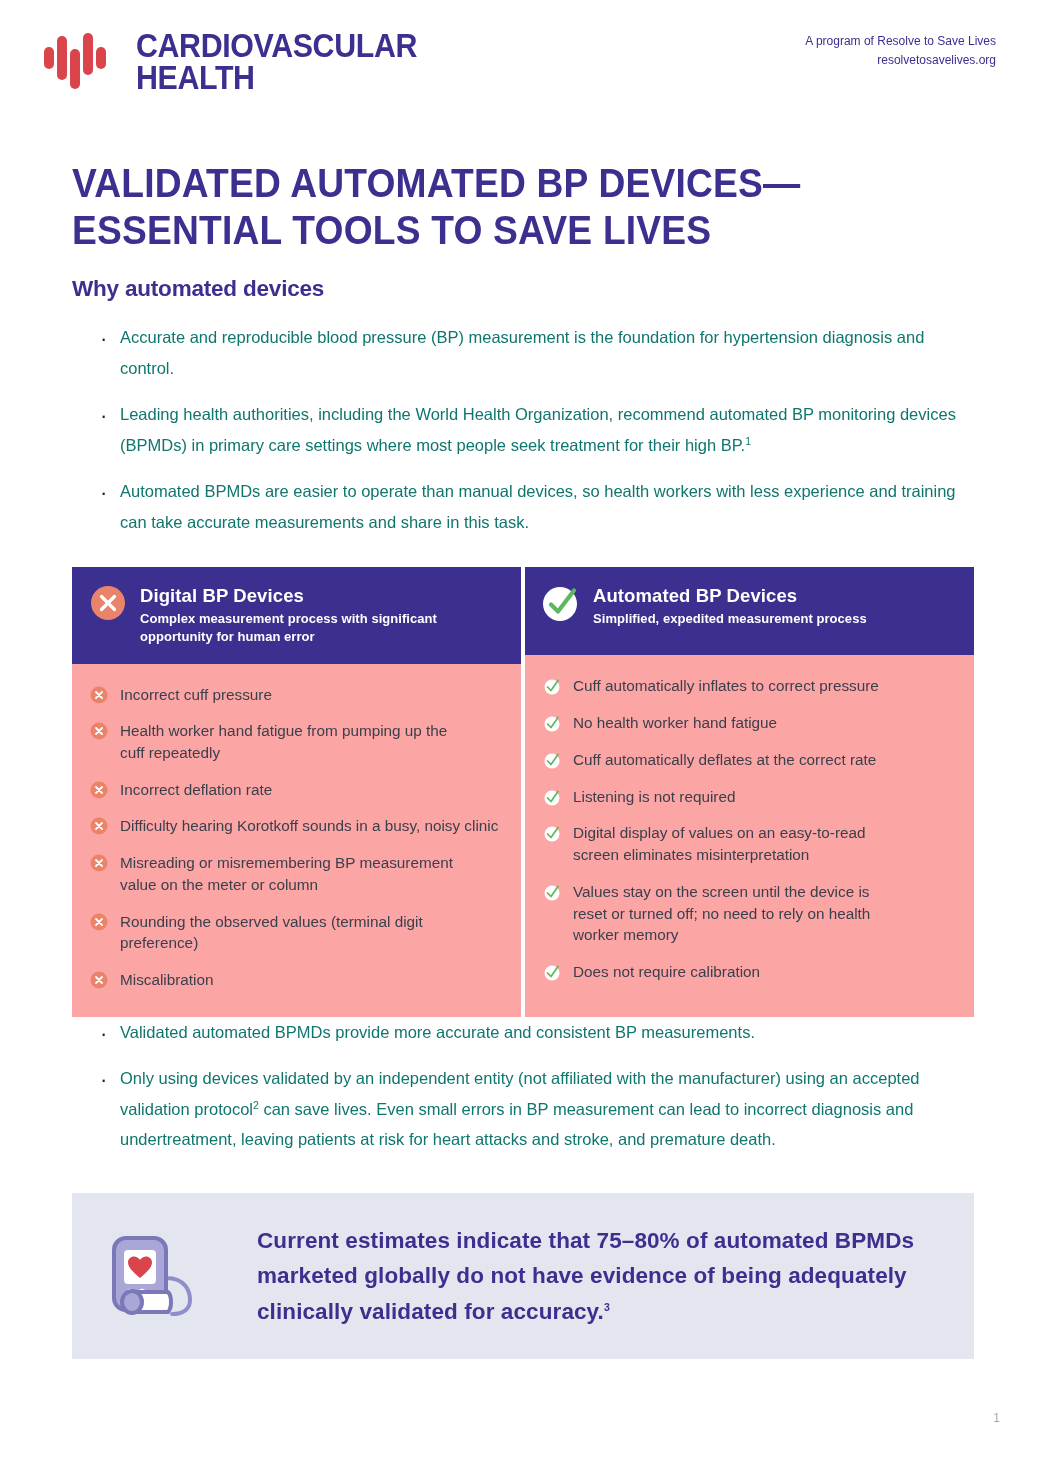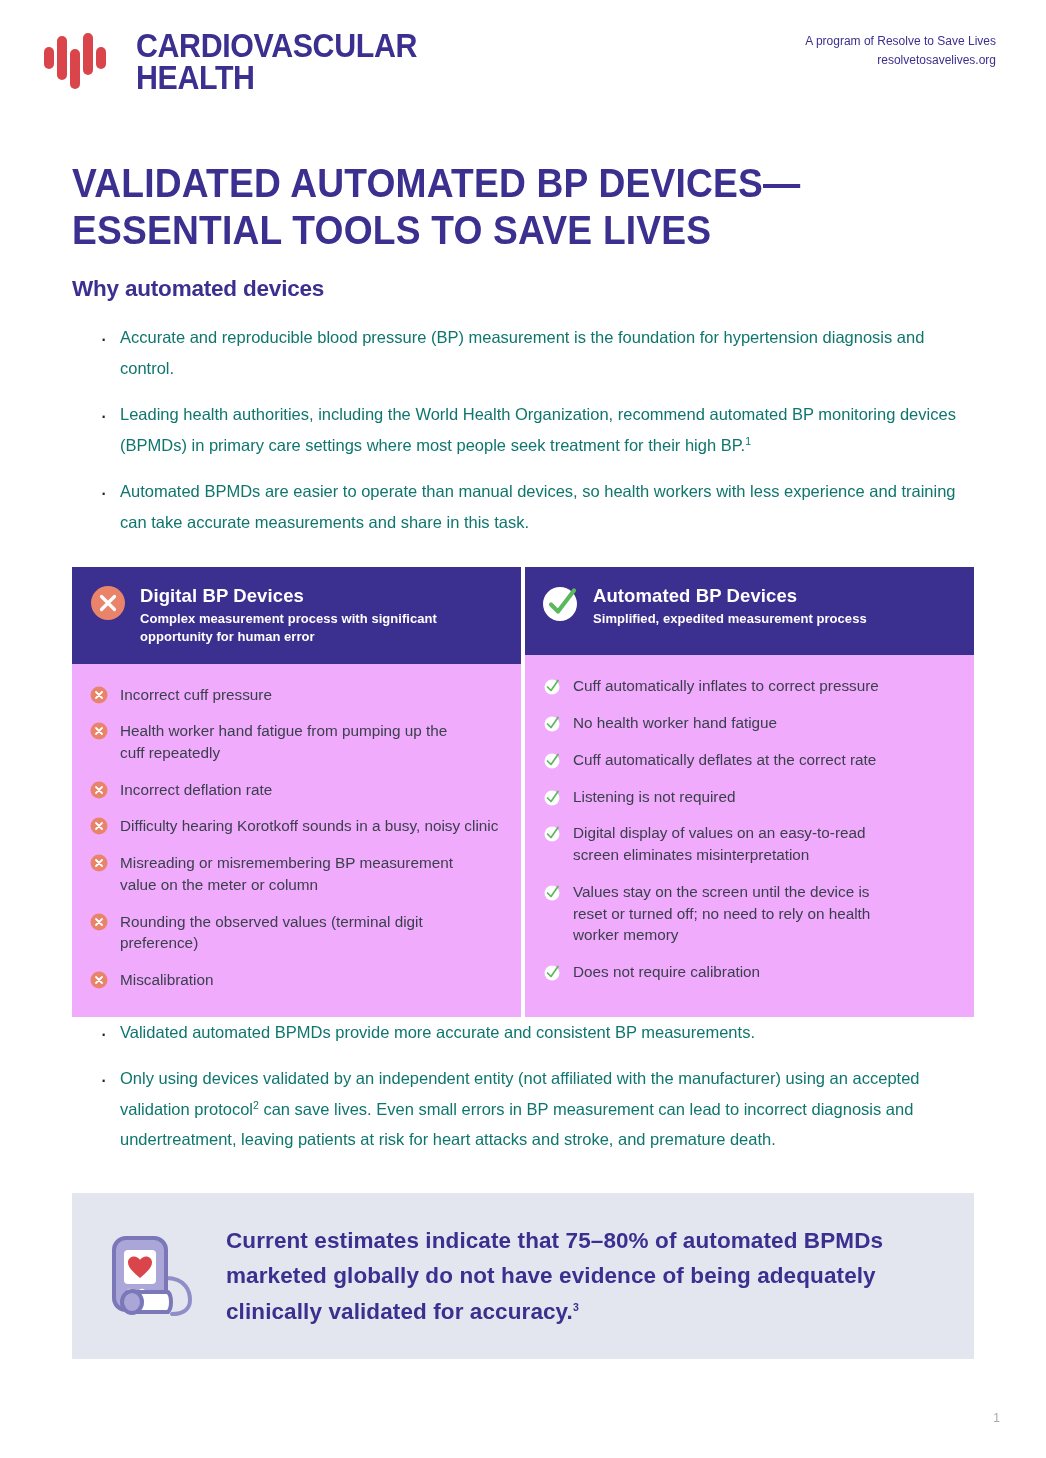--- a/index.html
+++ b/index.html
@@ -153,21 +153,21 @@
   }
   .col-head-sub {
     color: #ffffff;
     font-weight: bold;
     font-size: 13px;
     line-height: 1.35;
     letter-spacing: 0.05px;
     white-space: pre-line;
   }
   .col-body {
-    background: #f0abfc;
+    background: #fca5a5;
     flex: 1 1 auto;
     padding: 20px 18px 26px 18px;
   }
   .col-body ul { list-style: none; margin: 0; padding: 0; }
   .col-body li {
     display: flex;
     align-items: flex-start;
     gap: 12px;
     font-size: 15.3px;
     line-height: 1.42;
@@ -189,20 +189,21 @@
     min-height: 145px;
   }
   .callout-icon { flex: 0 0 auto; width: 96px; }
   .callout-text {
     font-family: "Liberation Sans Narrow", "Liberation Sans", sans-serif;
     color: #3b2f8f;
     font-weight: bold;
     font-size: 22.5px;
     line-height: 1.58;
     letter-spacing: 0.1px;
+    margin-left: 31px;
   }
 
   .page-number {
     position: absolute;
     right: 46px;
     bottom: 33px;
     color: #a8a8a8;
     font-size: 12px;
   }
 </style>

